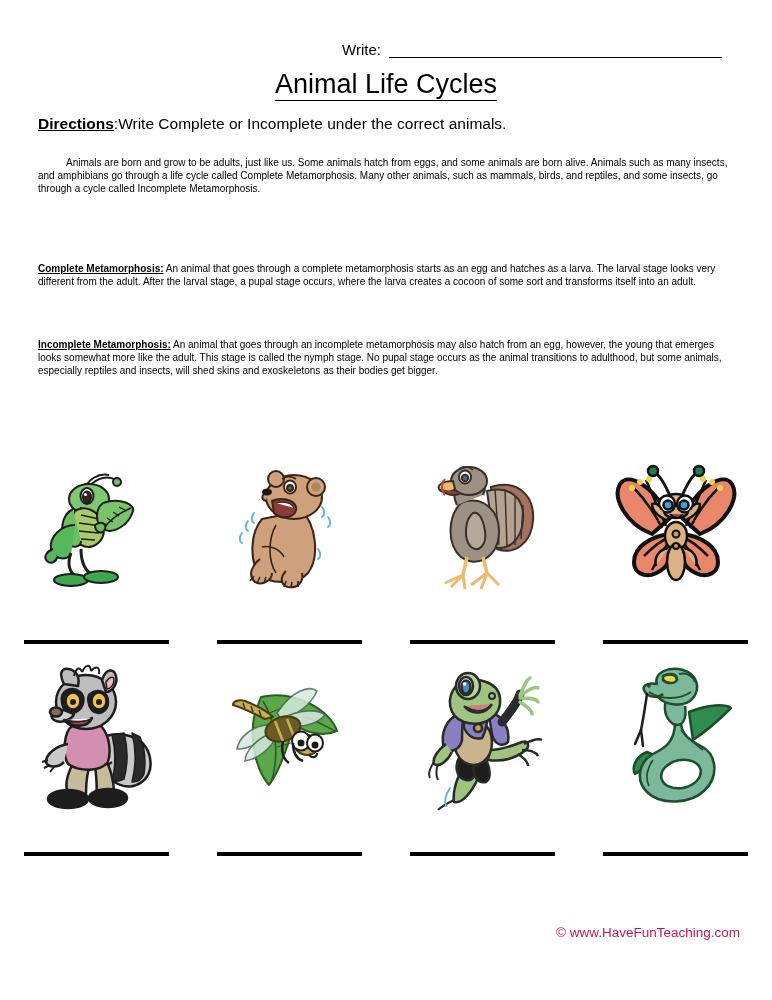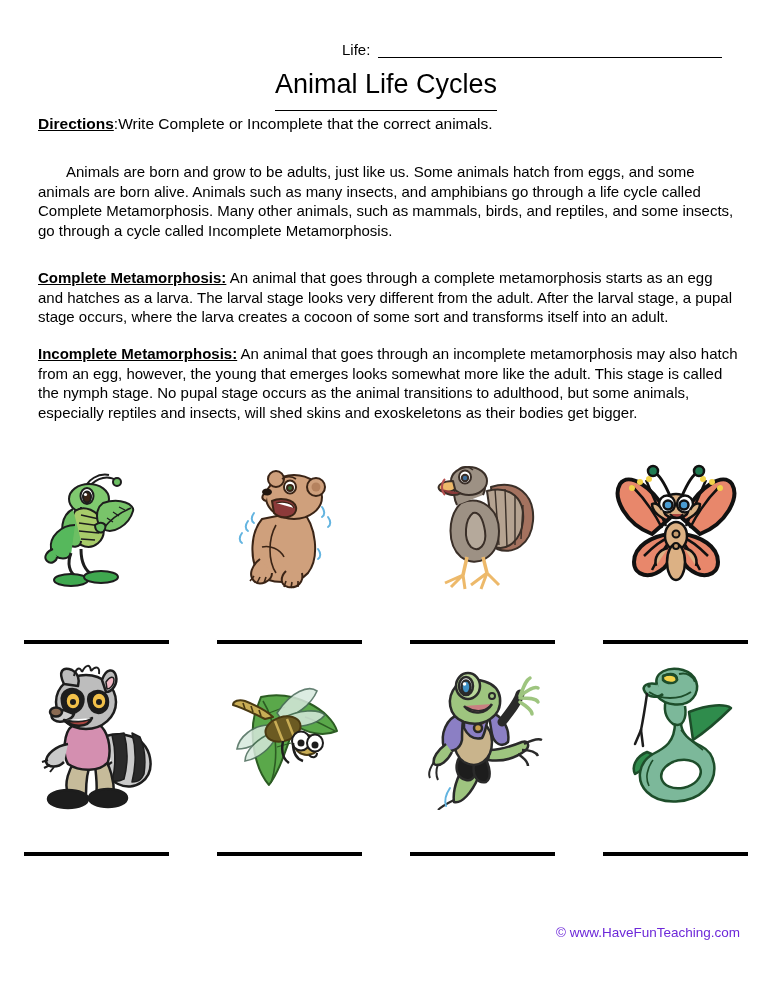--- a/index.html
+++ b/index.html
@@ -49,21 +49,21 @@
     top: 70px;
     left: 0;
     width: 772px;
     text-align: center;
     font-size: 27px;
     line-height: 1.05;
     letter-spacing: 0px;
   }
   .title span {
     border-bottom: 1.6px solid #000;
-    padding-bottom: 11px;
+    padding-bottom: 1px;
   }
 
   
   .directions {
     position: absolute;
     left: 38px;
     top: 114px;
     width: 700px;
     font-size: 15.5px;
     line-height: 1.28;
@@ -74,24 +74,23 @@
     margin-top: 32px;
   }
   .directions .it {
   }
 
   
   .para {
     position: absolute;
     left: 38px;
     width: 700px;
-    font-size: 15px;
+    font-size: 10px;
     line-height: 1.30;
     text-align: left;
-    margin-top: 6px;
   }
   .para-intro { top: 156px; text-indent: 28px; }
   .para-complete { top: 262px; }
   .para-incomplete { top: 338px; }
   .head-u {
     font-weight: bold;
     text-decoration: underline;
     text-align: right;
   }
 
@@ -134,39 +133,39 @@
   }
 
   
   .footer {
     position: absolute;
     top: 925px;
     left: 0;
     width: 740px;
     text-align: right;
     font-size: 13.5px;
-    color: #6d28d9;
+    color: #be185d;
   }
 </style>
 </head>
 <body>
 
 <div class="page">
 
   <div class="name-row">
-    <span class="name-label">Life:</span>
+    <span class="name-label">Write:</span>
     <span class="name-blank"></span>
   </div>
 
   <div class="title">
     <span>Animal Life Cycles</span>
   </div>
 
   <div class="directions">
-    <span class="b-u">Directions</span><span>:</span><span>Write </span><span class="it">Complete</span><span> or </span><span class="it">Incomplete</span><span> that the correct animals.</span>
+    <span class="b-u">Directions</span><span>:</span><span>Write </span><span class="it">Complete</span><span> or </span><span class="it">Incomplete</span><span> under the correct animals.</span>
   </div>
 
   <div class="para para-intro">
     <span>Animals are born and grow to be adults, just like us.  Some animals hatch from eggs, and some animals are born alive.  Animals such as many insects, and amphibians go through a life cycle called Complete Metamorphosis.  Many other animals, such as mammals, birds, and reptiles, and some insects, go through a cycle called Incomplete Metamorphosis.</span>
   </div>
 
   <div class="para para-complete">
     <span class="head-u">Complete Metamorphosis:</span><span> An animal that goes through a complete metamorphosis starts as an egg and hatches as a larva.  The larval stage looks very different from the adult.  After the larval stage, a pupal stage occurs, where the larva creates a cocoon of some sort and transforms itself into an adult.</span>
   </div>
 

